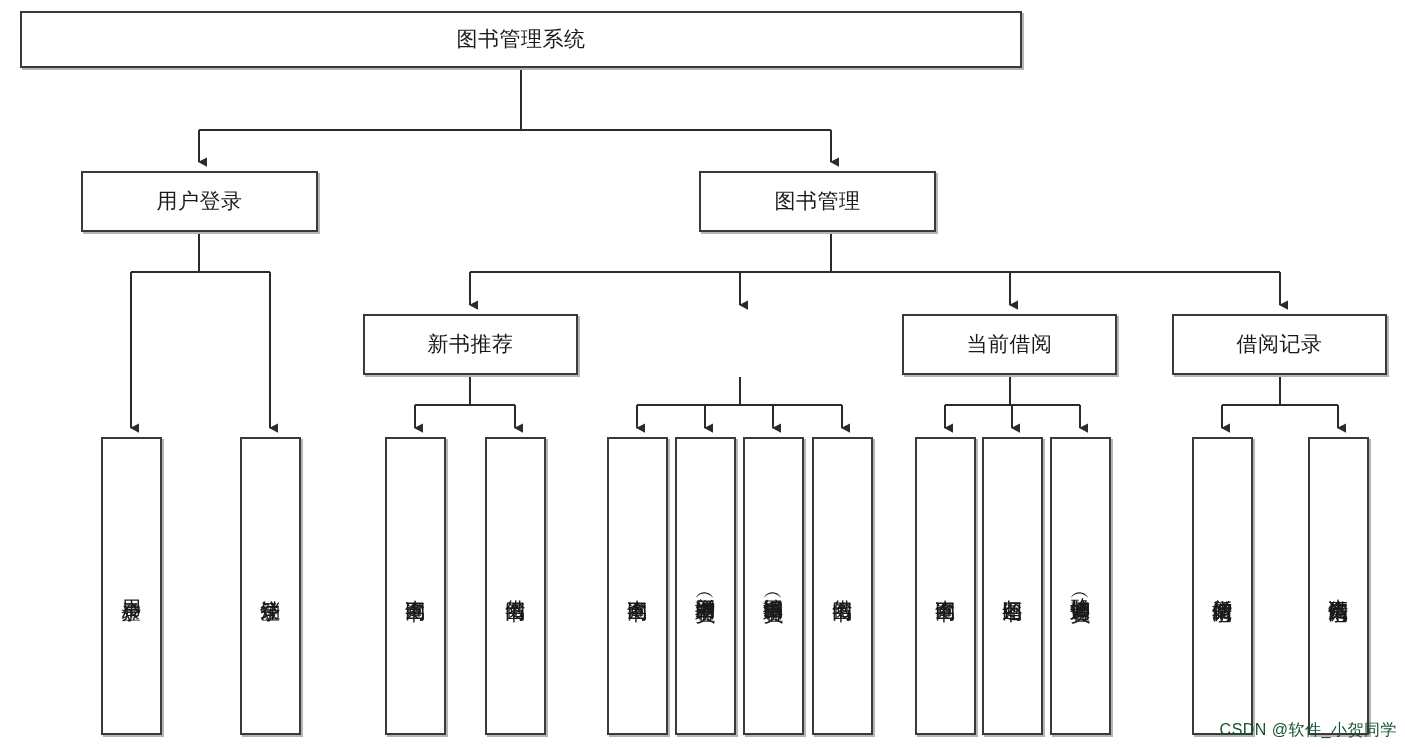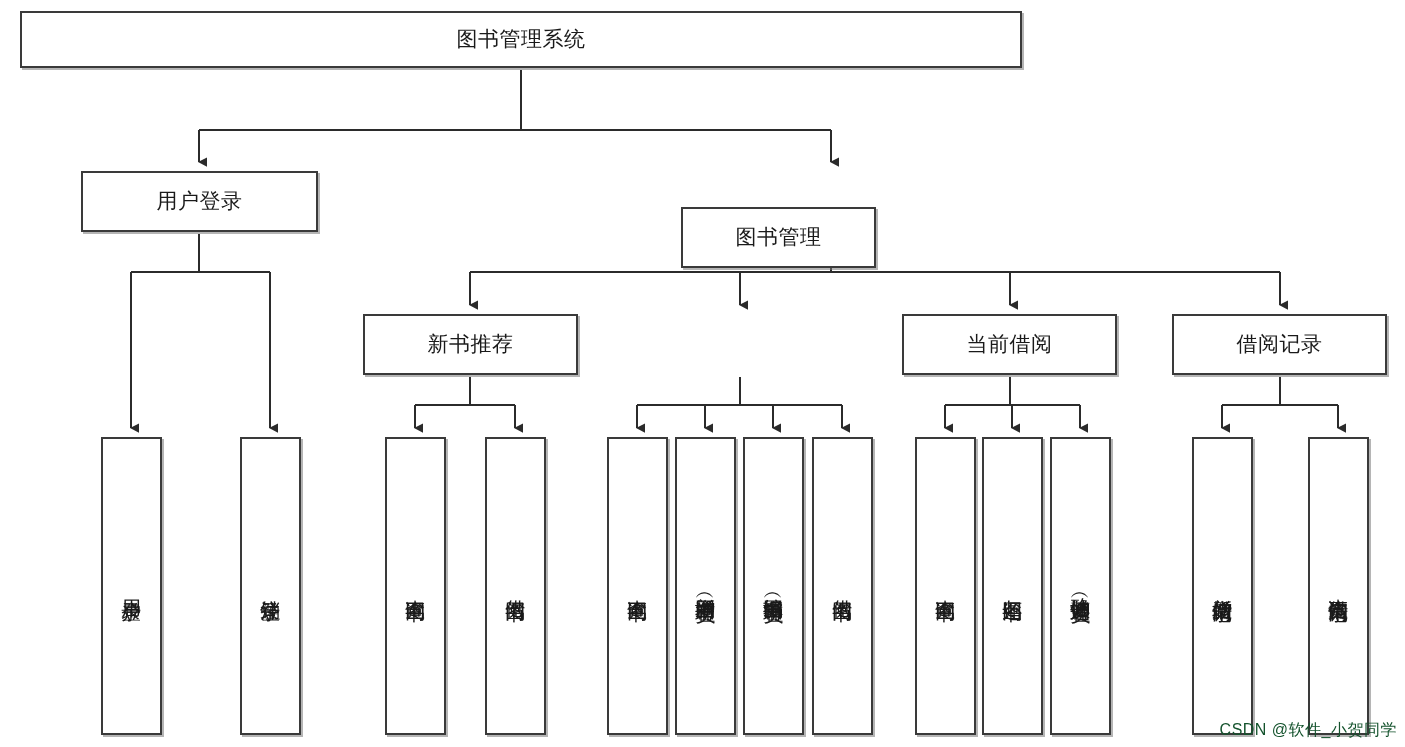--- a/index.html
+++ b/index.html
@@ -112,21 +112,21 @@
   </svg>
 
   <div class="node h" style="left:20px;top:11px;width:1002px;height:57px;">
     <span class="label">图书管理系统</span>
   </div>
 
   <div class="node h" style="left:81px;top:171px;width:237px;height:61px;">
     <span class="label">用户登录</span>
   </div>
 
-  <div class="node h" style="left:681px;top:171px;width:195px;height:61px;margin-top:36px;">
+  <div class="node h" style="left:699px;top:171px;width:237px;height:61px;">
     <span class="label">图书管理</span>
   </div>
 
   <div class="node h" style="left:363px;top:314px;width:215px;height:61px;">
     <span class="label">新书推荐</span>
   </div>
 
 
   <div class="node h" style="left:902px;top:314px;width:215px;height:61px;">
     <span class="label">当前借阅</span>

